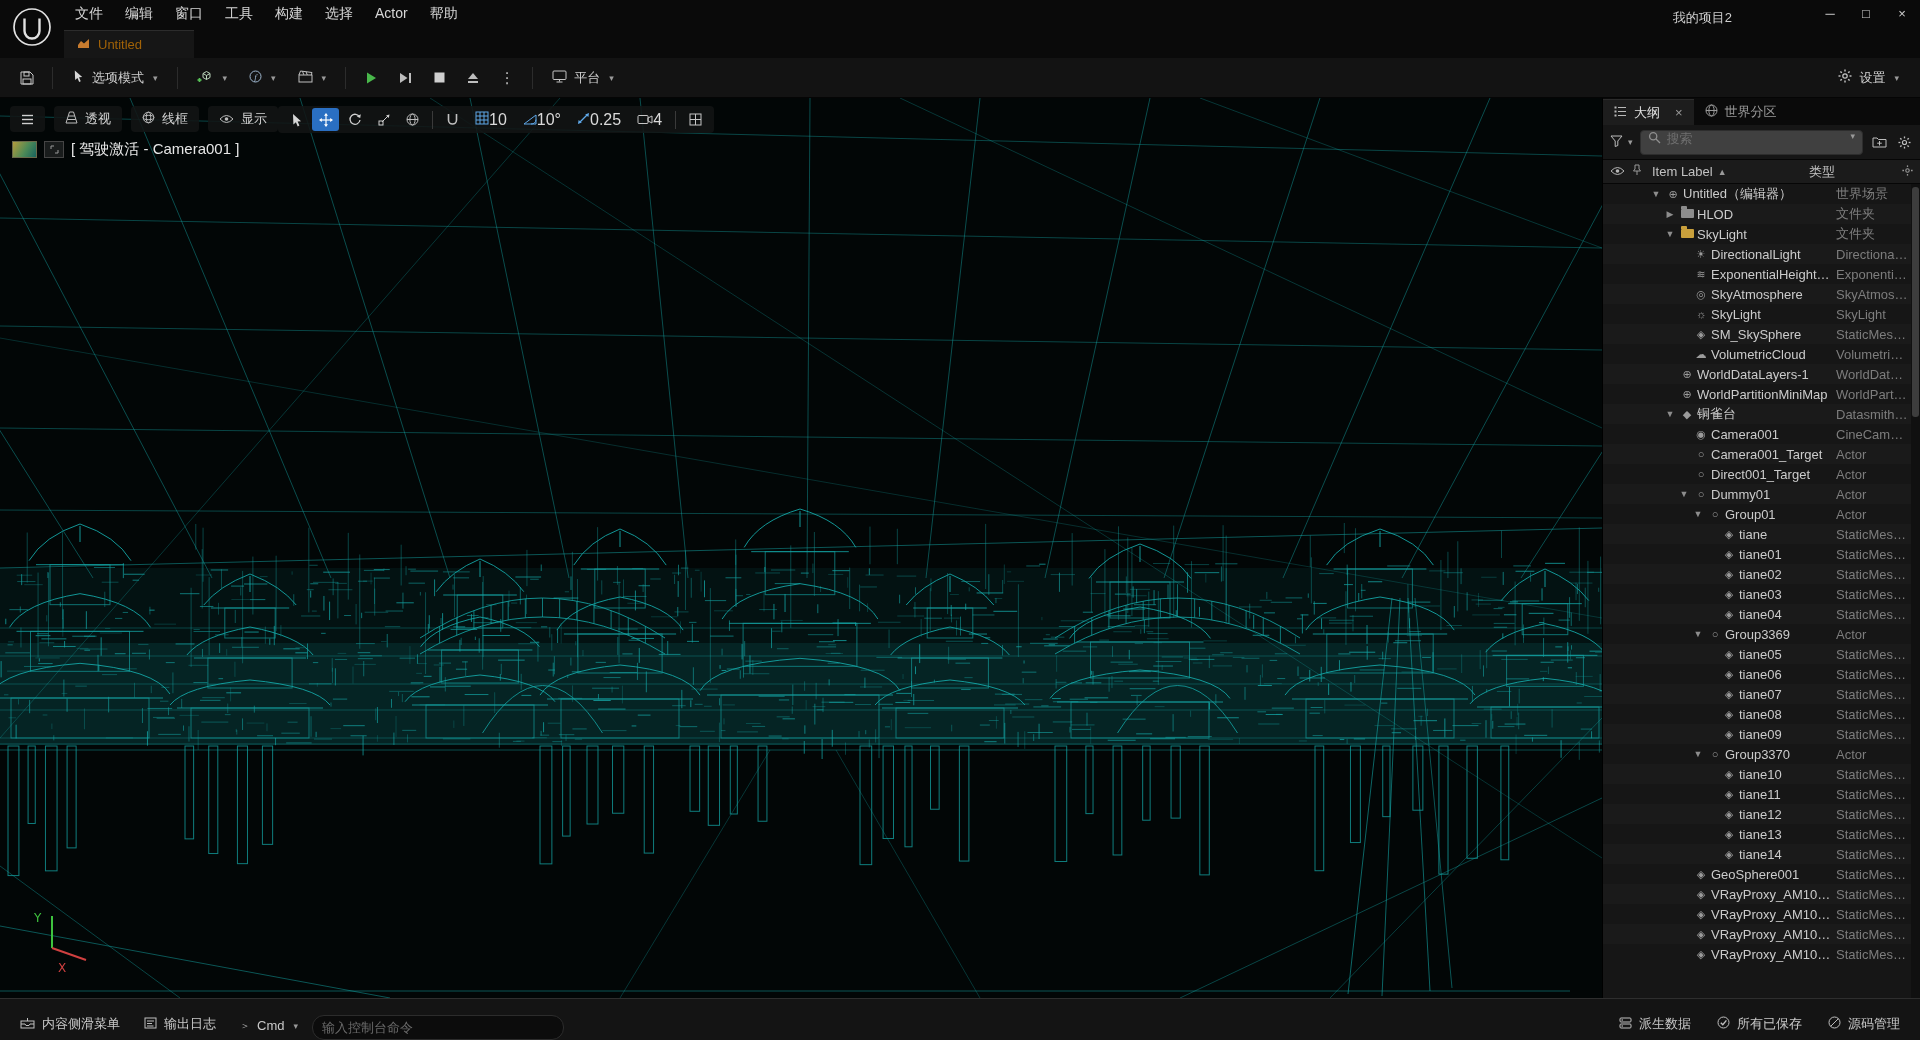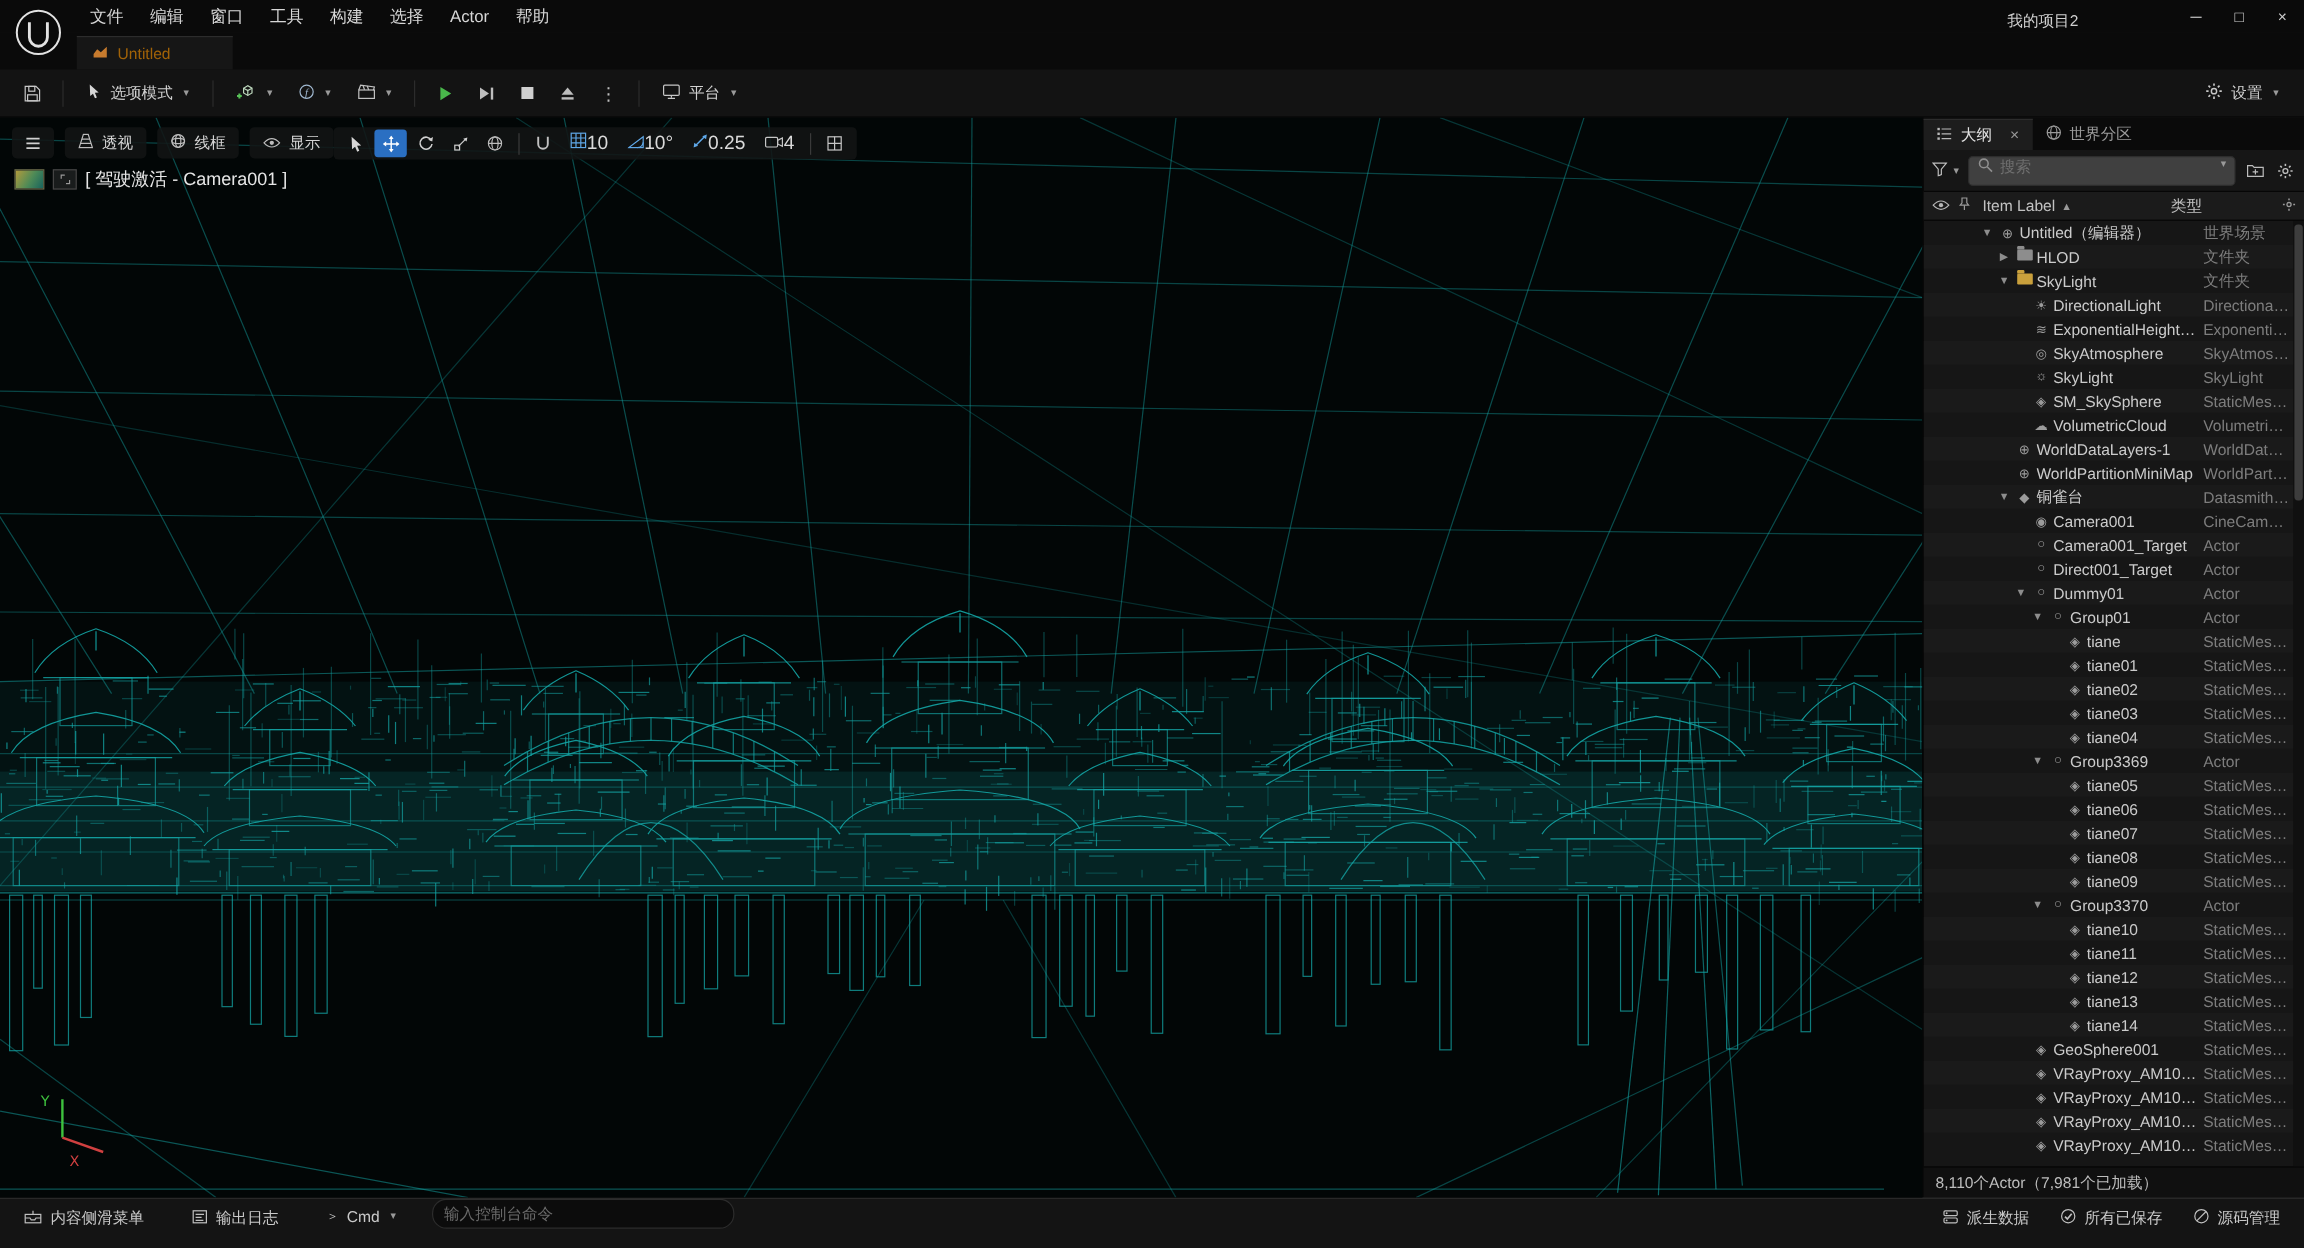--- a/index.html
+++ b/index.html
@@ -78,21 +78,21 @@
   .ico-folder::before{content:"";position:absolute;top:-3px;left:0;width:6px;height:3px;background:inherit;border-radius:1px 1px 0 0}
   .ico-folder.open{background:#c9a03c}
   .row-label{flex:1;min-width:0;overflow:hidden;text-overflow:ellipsis;white-space:nowrap;color:#cbcbcb;padding-right:4px}
   .row-type{width:84px;flex:none;overflow:hidden;text-overflow:ellipsis;white-space:nowrap;color:#7d7d7d;padding-right:12px}
   .out-scrollbar{position:absolute;right:0;top:0;bottom:0;width:9px;background:#101010}
   .out-thumb{position:absolute;right:1px;top:3px;width:7px;height:230px;background:#3d3d3d;border-radius:3px}
   .out-status{height:26px;background:#101010;border-top:1px solid #050505;display:flex;align-items:center;
     padding:0 10px;font-size:13px;color:#bdbdbd;flex:none}
 
   
-  .statusbar{height:42px;background:#141414;border-top:1px solid #2e2e2e;display:flex;align-items:flex-start;padding:0 10px;gap:20px;flex:none}
+  .statusbar{height:42px;background:#141414;border-top:1px solid #2e2e2e;display:flex;align-items:flex-end;padding:0 10px;gap:4px;flex:none}
   .sb-btn{display:flex;align-items:center;gap:7px;font-size:13px;color:#c9c9c9;padding:7px 10px}
   .console-input{width:252px;height:25px;background:#0c0c0c;border:1px solid #2c2c2c;border-radius:12px;
     color:#fde047;font-size:13px;padding:0 9px}
   .console-input::placeholder{color:#6a6a6a}
   .sb-right{margin-left:auto;display:flex;align-items:center;gap:6px}
 </style>
 </head>
 <body>
 
 <div class="app">
@@ -1870,21 +1870,20 @@
             <span class="row-arrow"></span>
             <span class="row-ico">◈</span>
             <span class="row-label">VRayProxy_AM106...</span>
             <span class="row-type">StaticMeshActor</span>
           </div>
           <div class="out-scrollbar">
             <div class="out-thumb"></div>
           </div>
         </div>
 
-      <div class="out-status">8,110个Actor（7,981个已加载）</div>
     </div>
   </div>
 
   <div class="statusbar">
     <button class="sb-btn">
       <span>
         <svg width="15" height="12" viewBox="0 0 15 12">
             <rect x="1" y="4" width="13" height="7" fill="none" stroke="#c0c0c0"></rect>
             <path d="M1 7 H5 L6 8.5 H9 L10 7 H14" fill="none" stroke="#c0c0c0"></path>
             <line x1="7.5" y1="1" x2="7.5" y2="4" stroke="#c0c0c0"></line>

